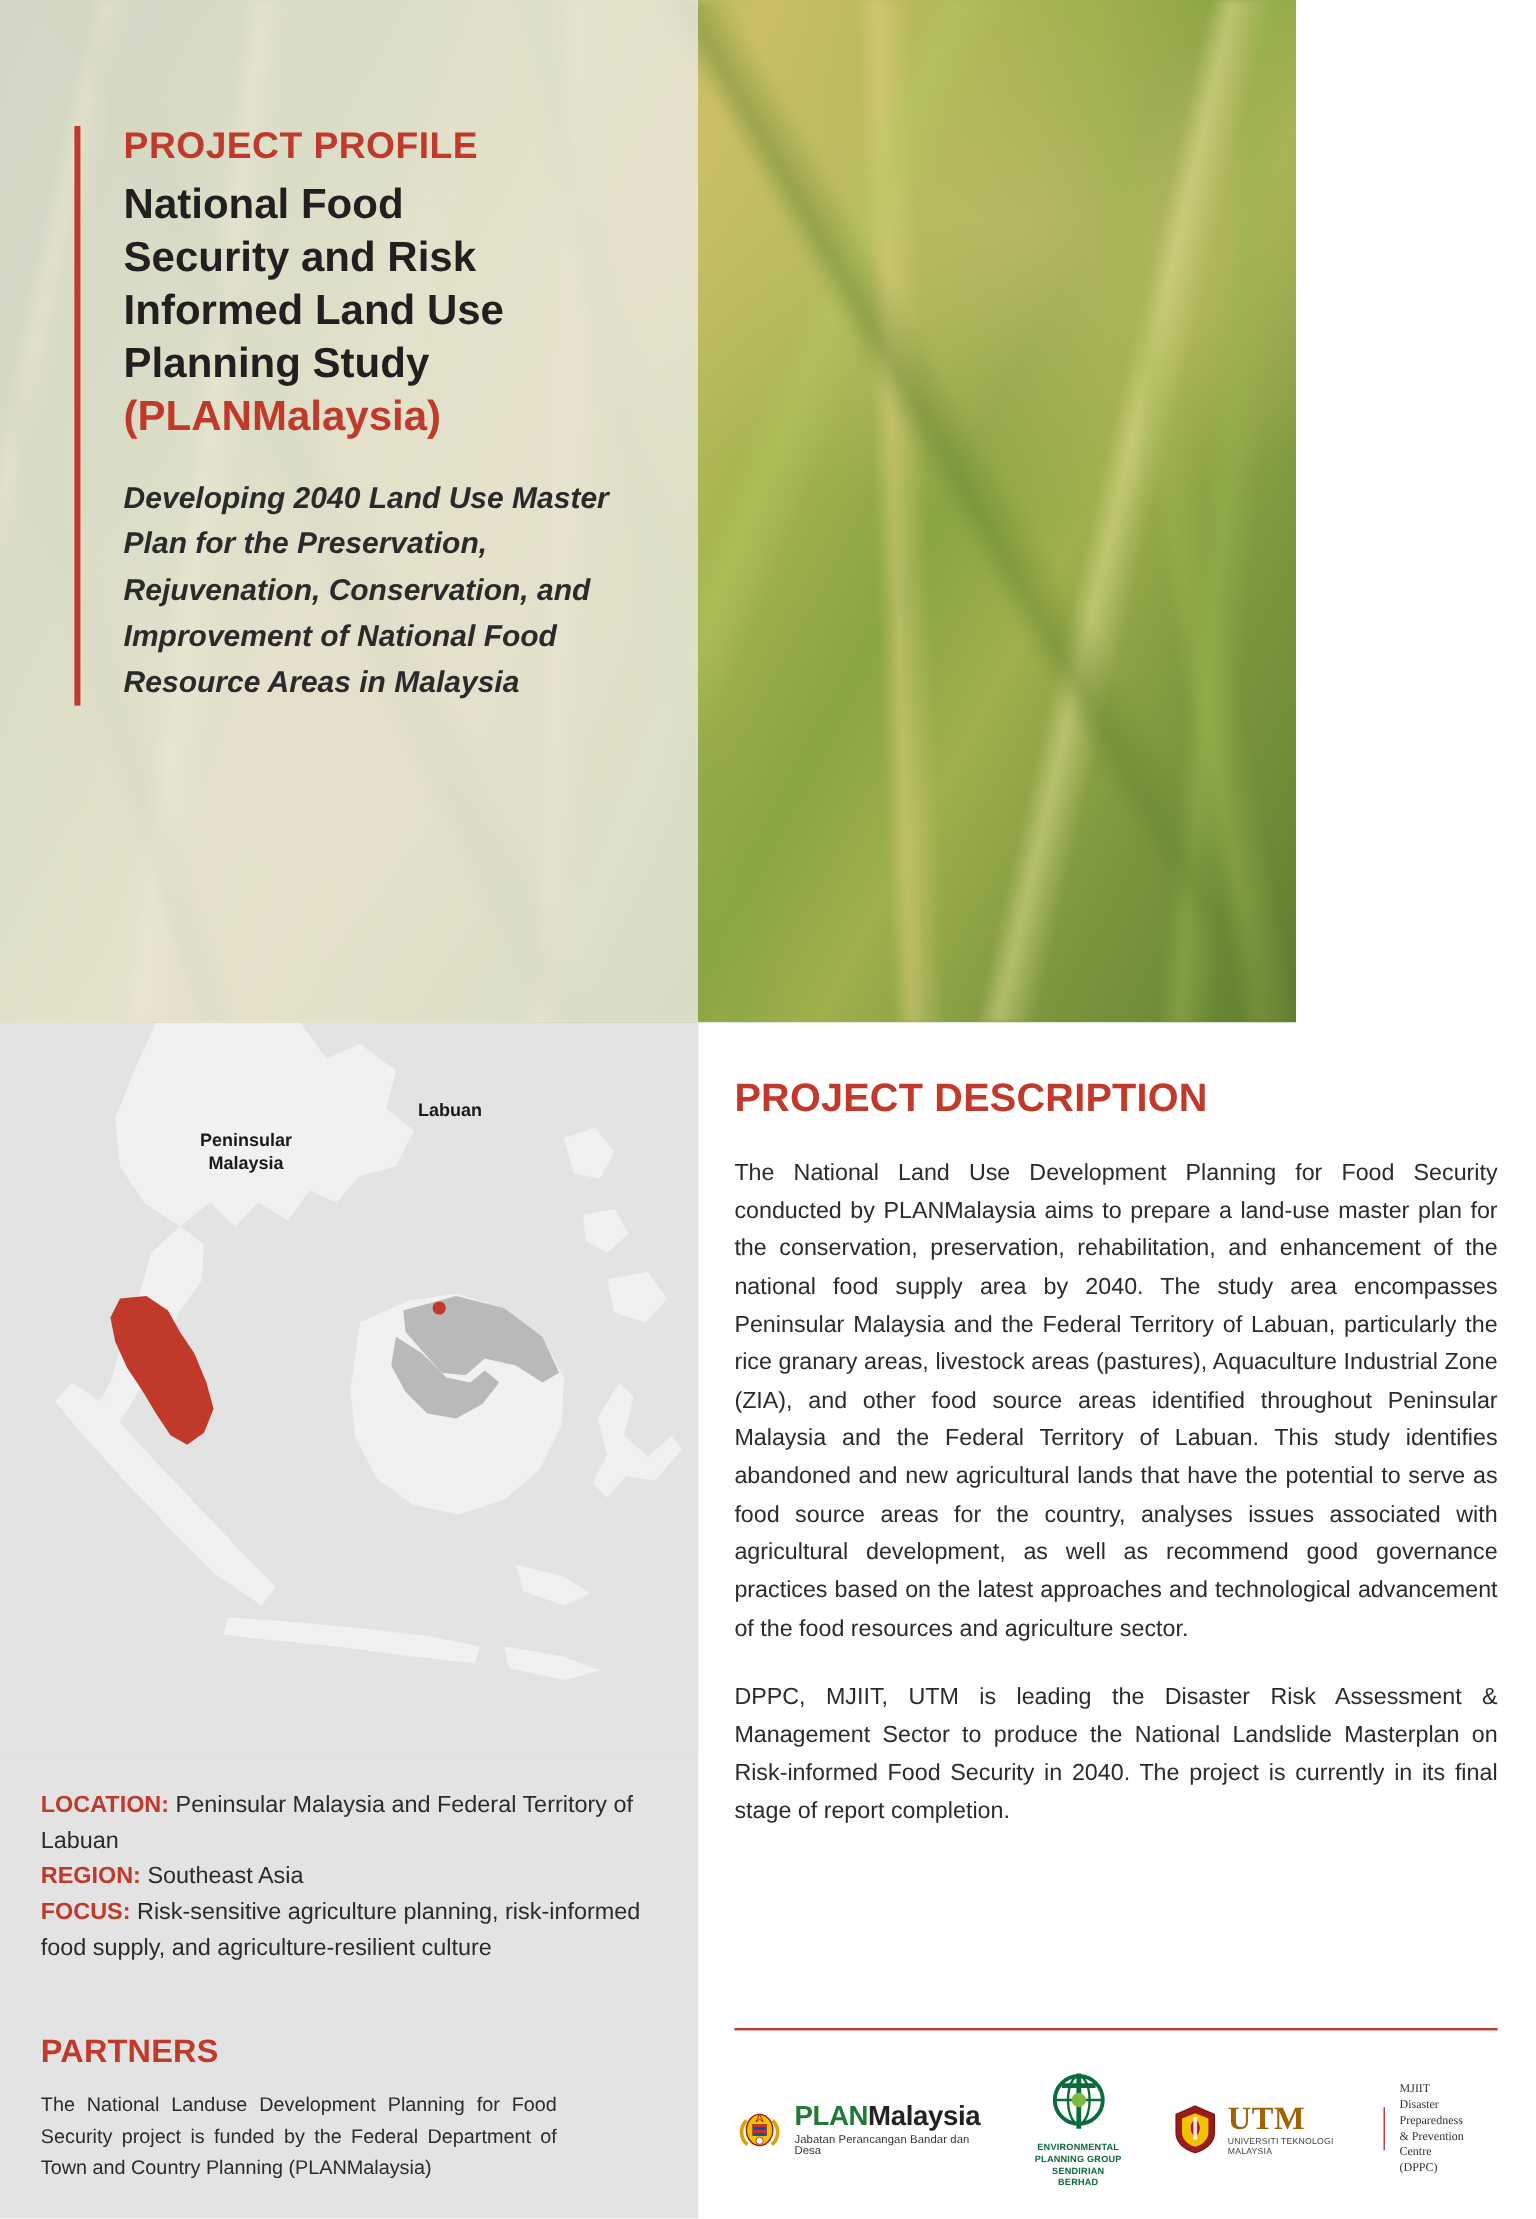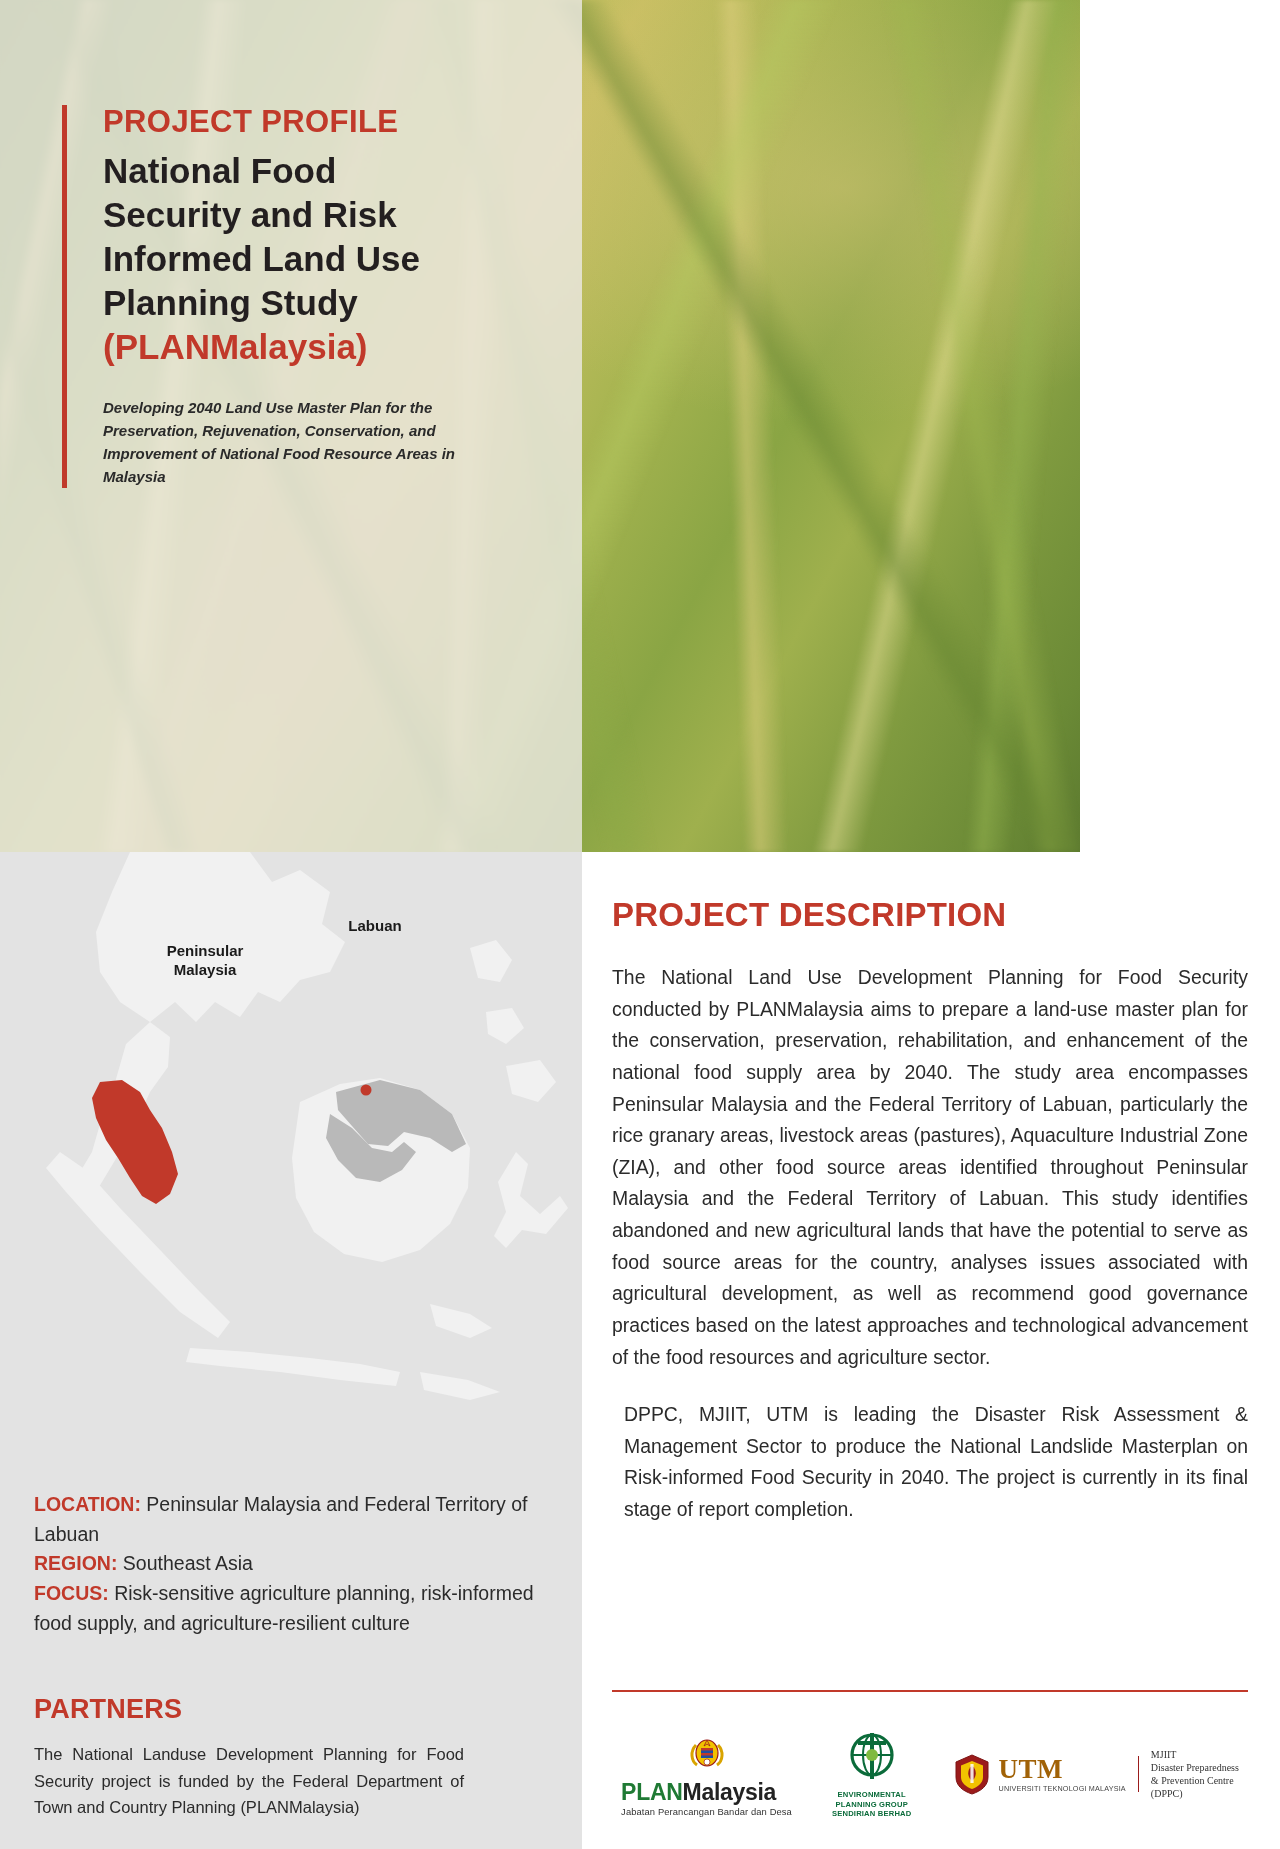--- a/index.html
+++ b/index.html
@@ -101,21 +101,21 @@
     line-height: 1.26;
     color: #231f20;
     margin: 0;
   }
   .hero-title .paren {
     color: #c1392a;
     font-weight: bold;
   }
   .hero-sub {
     margin-top: 26px;
-    font-size: 15px;
+    font-size: 25px;
     font-style: italic;
     line-height: 1.54;
     color: #2a2a2a;
     font-weight: 600;
   }
 
   
   .lower-left {
     position: absolute;
     left: 0;
@@ -189,21 +189,21 @@
     position: absolute;
     left: 612px;
     top: 962px;
     width: 636px;
     font-size: 19.4px;
     line-height: 1.63;
     color: #2b2b2b;
     text-align: justify;
   }
   .desc-body p { margin: 0 0 26px 0; }
-  .desc-body p:last-child { margin-bottom: 0; margin-left: 12px; }
+  .desc-body p:last-child { margin-bottom: 0; }
 
   .divider {
     position: absolute;
     left: 612px;
     top: 1690px;
     width: 636px;
     height: 2px;
     background: #c1392a;
   }
 
@@ -213,21 +213,21 @@
     top: 1726px;
     width: 636px;
     height: 96px;
     display: flex;
     align-items: center;
     justify-content: center;
     gap: 40px;
   }
 
   
-  .logo-plan { display: flex; align-items: center; gap: 8px; flex-direction: column; }
+  .logo-plan { display: flex; align-items: center; gap: 8px; }
   .jata {
     width: 42px; height: 42px;
     position: relative;
     flex: 0 0 auto;
   }
   .plan-wordmark { line-height: 1; }
   .plan-wordmark .pm {
     font-size: 23px; font-weight: bold; letter-spacing: -0.3px;
   }
   .plan-wordmark .pm .plan { color: #1f7a34; }

